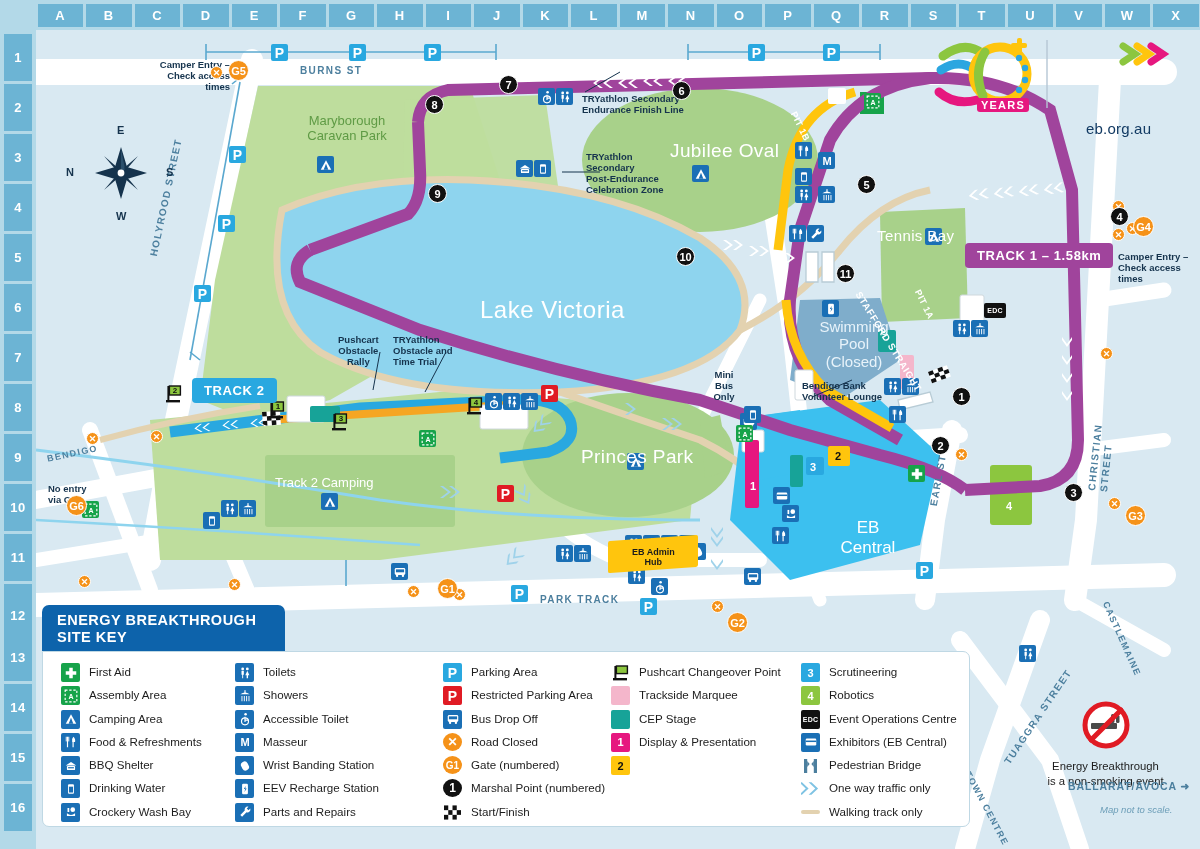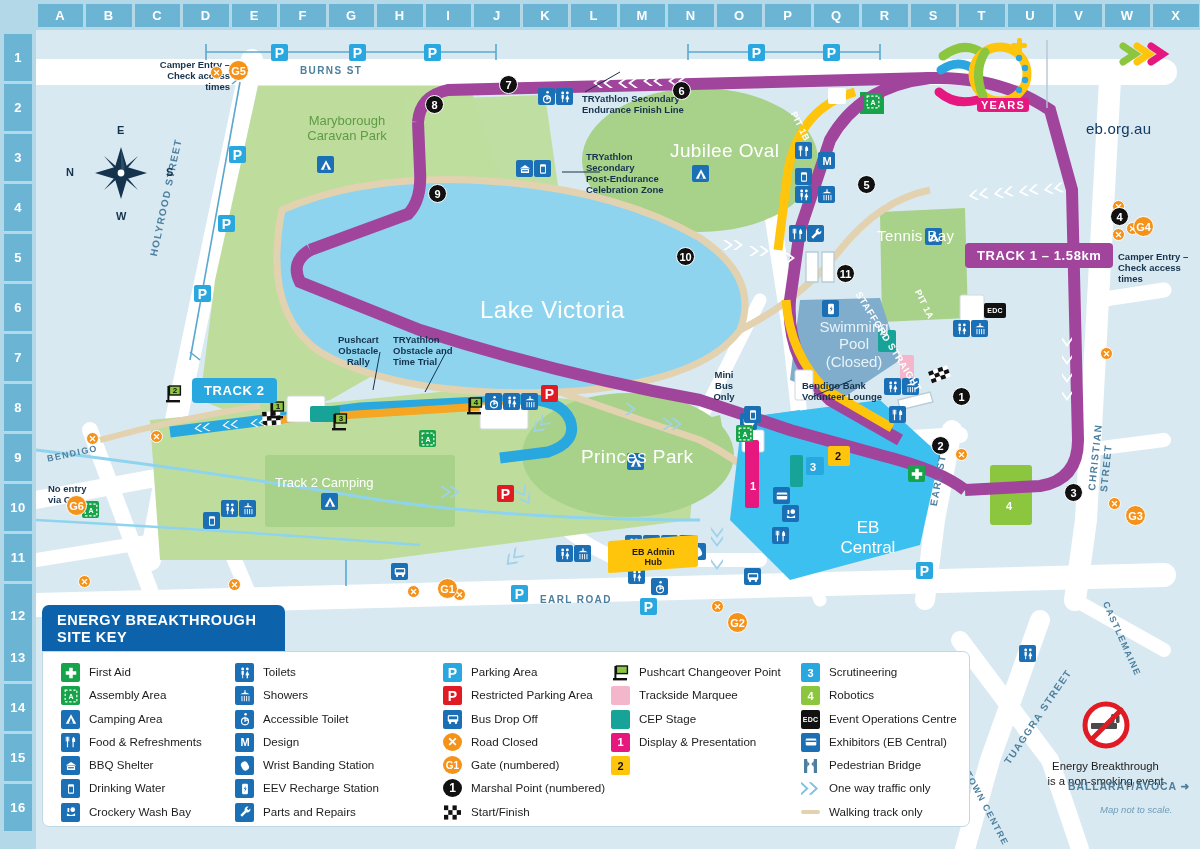--- a/index.html
+++ b/index.html
@@ -446,21 +446,21 @@
 Pool
 (Closed)</div>
 
   <div class="lbl lbl-ebc" style="left:830px;top:518px;width:76px;white-space:pre-line;text-align:center;">EB
 Central</div>
 
   <div class="lbl" style="left:275px;top:476px;color:#fff;font-size:13px;">Track 2 Camping</div>
 
   <div class="lbl lbl-street" style="left:300px;top:65px;">BURNS ST</div>
   <div class="lbl lbl-street" style="left:148px;top:255px;transform:rotate(-78deg);transform-origin:left top;">HOLYROOD STREET</div>
-  <div class="lbl lbl-street" style="left:540px;top:594px;">EARL ROAD</div>
+  <div class="lbl lbl-street" style="left:540px;top:594px;">PARK TRACK</div>
   <div class="lbl lbl-street" style="left:928px;top:505px;transform:rotate(-80deg);transform-origin:left top;">EARL ST</div>
   <div class="lbl lbl-street" style="left:1086px;top:490px;transform:rotate(-84deg);transform-origin:left top;">CHRISTIAN STREET</div>
   <div class="lbl lbl-street" style="left:1002px;top:760px;transform:rotate(-56deg);transform-origin:left top;">TUAGGRA STREET</div>
   <div class="lbl lbl-street" style="left:1110px;top:600px;transform:rotate(66deg);transform-origin:left top;font-size:9px;">CASTLEMAINE</div>
   <div class="lbl lbl-street" style="left:46px;top:454px;transform:rotate(-12deg);transform-origin:left top;font-size:9px;">BENDIGO</div>
   <div class="lbl lbl-street" style="left:972px;top:770px;transform:rotate(62deg);transform-origin:left top;font-size:9px;">TOWN CENTRE</div>
 
   <div class="lbl" style="left:798px;top:110px;transform:rotate(64deg);transform-origin:left top;color:#fff;font-size:9px;font-weight:bold;letter-spacing:.6px;">PIT 1B</div>
   <div class="lbl" style="left:922px;top:288px;transform:rotate(64deg);transform-origin:left top;color:#fff;font-size:9px;font-weight:bold;letter-spacing:.6px;">PIT 1A</div>
   <div class="lbl" style="left:862px;top:290px;transform:rotate(58deg);transform-origin:left top;color:#fff;font-size:9.5px;font-weight:bold;letter-spacing:.8px;">STAFFORD STRAIGHT</div>
@@ -1152,21 +1152,21 @@
               </svg>
             </span>
             <span class="txt" style="white-space: pre-line;">Accessible Toilet</span>
           </div>
           <div class="lg-item">
             <span class="ico" style="background: rgb(26, 111, 181);">
               <svg width="14" height="14" viewBox="0 0 24 24">
                 <text x="12" y="19" font-size="19" font-weight="bold" fill="#fff" text-anchor="middle" font-family="Liberation Sans">M</text>
               </svg>
             </span>
-            <span class="txt" style="white-space: pre-line;">Design</span>
+            <span class="txt" style="white-space: pre-line;">Masseur</span>
           </div>
           <div class="lg-item">
             <span class="ico" style="background: rgb(26, 111, 181);">
               <svg width="14" height="14" viewBox="0 0 24 24">
                 <rect x="6" y="4" width="12" height="16" rx="6" fill="#fff" transform="rotate(-28 12 12)"></rect>
               </svg>
             </span>
             <span class="txt" style="white-space: pre-line;">Wrist Banding Station</span>
           </div>
           <div class="lg-item">

